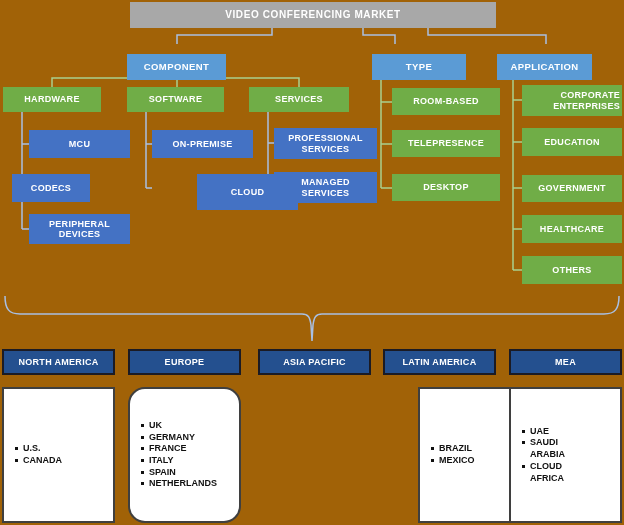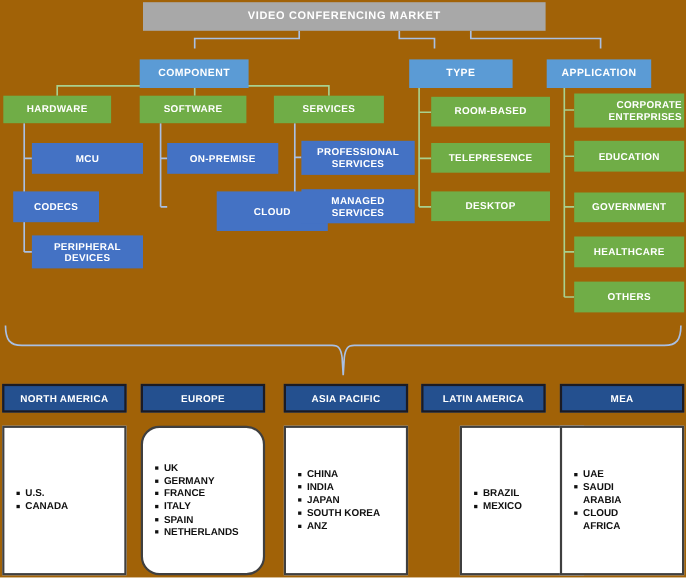--- a/index.html
+++ b/index.html
@@ -138,42 +138,20 @@
     <div class="citem">
         <span class="bullet"></span>
         <span class="txt">SPAIN</span>
       </div>
     <div class="citem">
         <span class="bullet"></span>
         <span class="txt">NETHERLANDS</span>
       </div>
   </div>
 
-  <div class="rlist" style="left:258px;top:387px;width:113px;height:136px;">
-    <div class="citem">
-        <span class="bullet"></span>
-        <span class="txt">CHINA</span>
-      </div>
-    <div class="citem">
-        <span class="bullet"></span>
-        <span class="txt">INDIA</span>
-      </div>
-    <div class="citem">
-        <span class="bullet"></span>
-        <span class="txt">JAPAN</span>
-      </div>
-    <div class="citem">
-        <span class="bullet"></span>
-        <span class="txt">SOUTH KOREA</span>
-      </div>
-    <div class="citem">
-        <span class="bullet"></span>
-        <span class="txt">ANZ</span>
-      </div>
-  </div>
 
   <div class="rlist" style="left:383px;top:387px;width:113px;height:136px;margin-left:35px;">
     <div class="citem">
         <span class="bullet"></span>
         <span class="txt">BRAZIL</span>
       </div>
     <div class="citem">
         <span class="bullet"></span>
         <span class="txt">MEXICO</span>
       </div>

